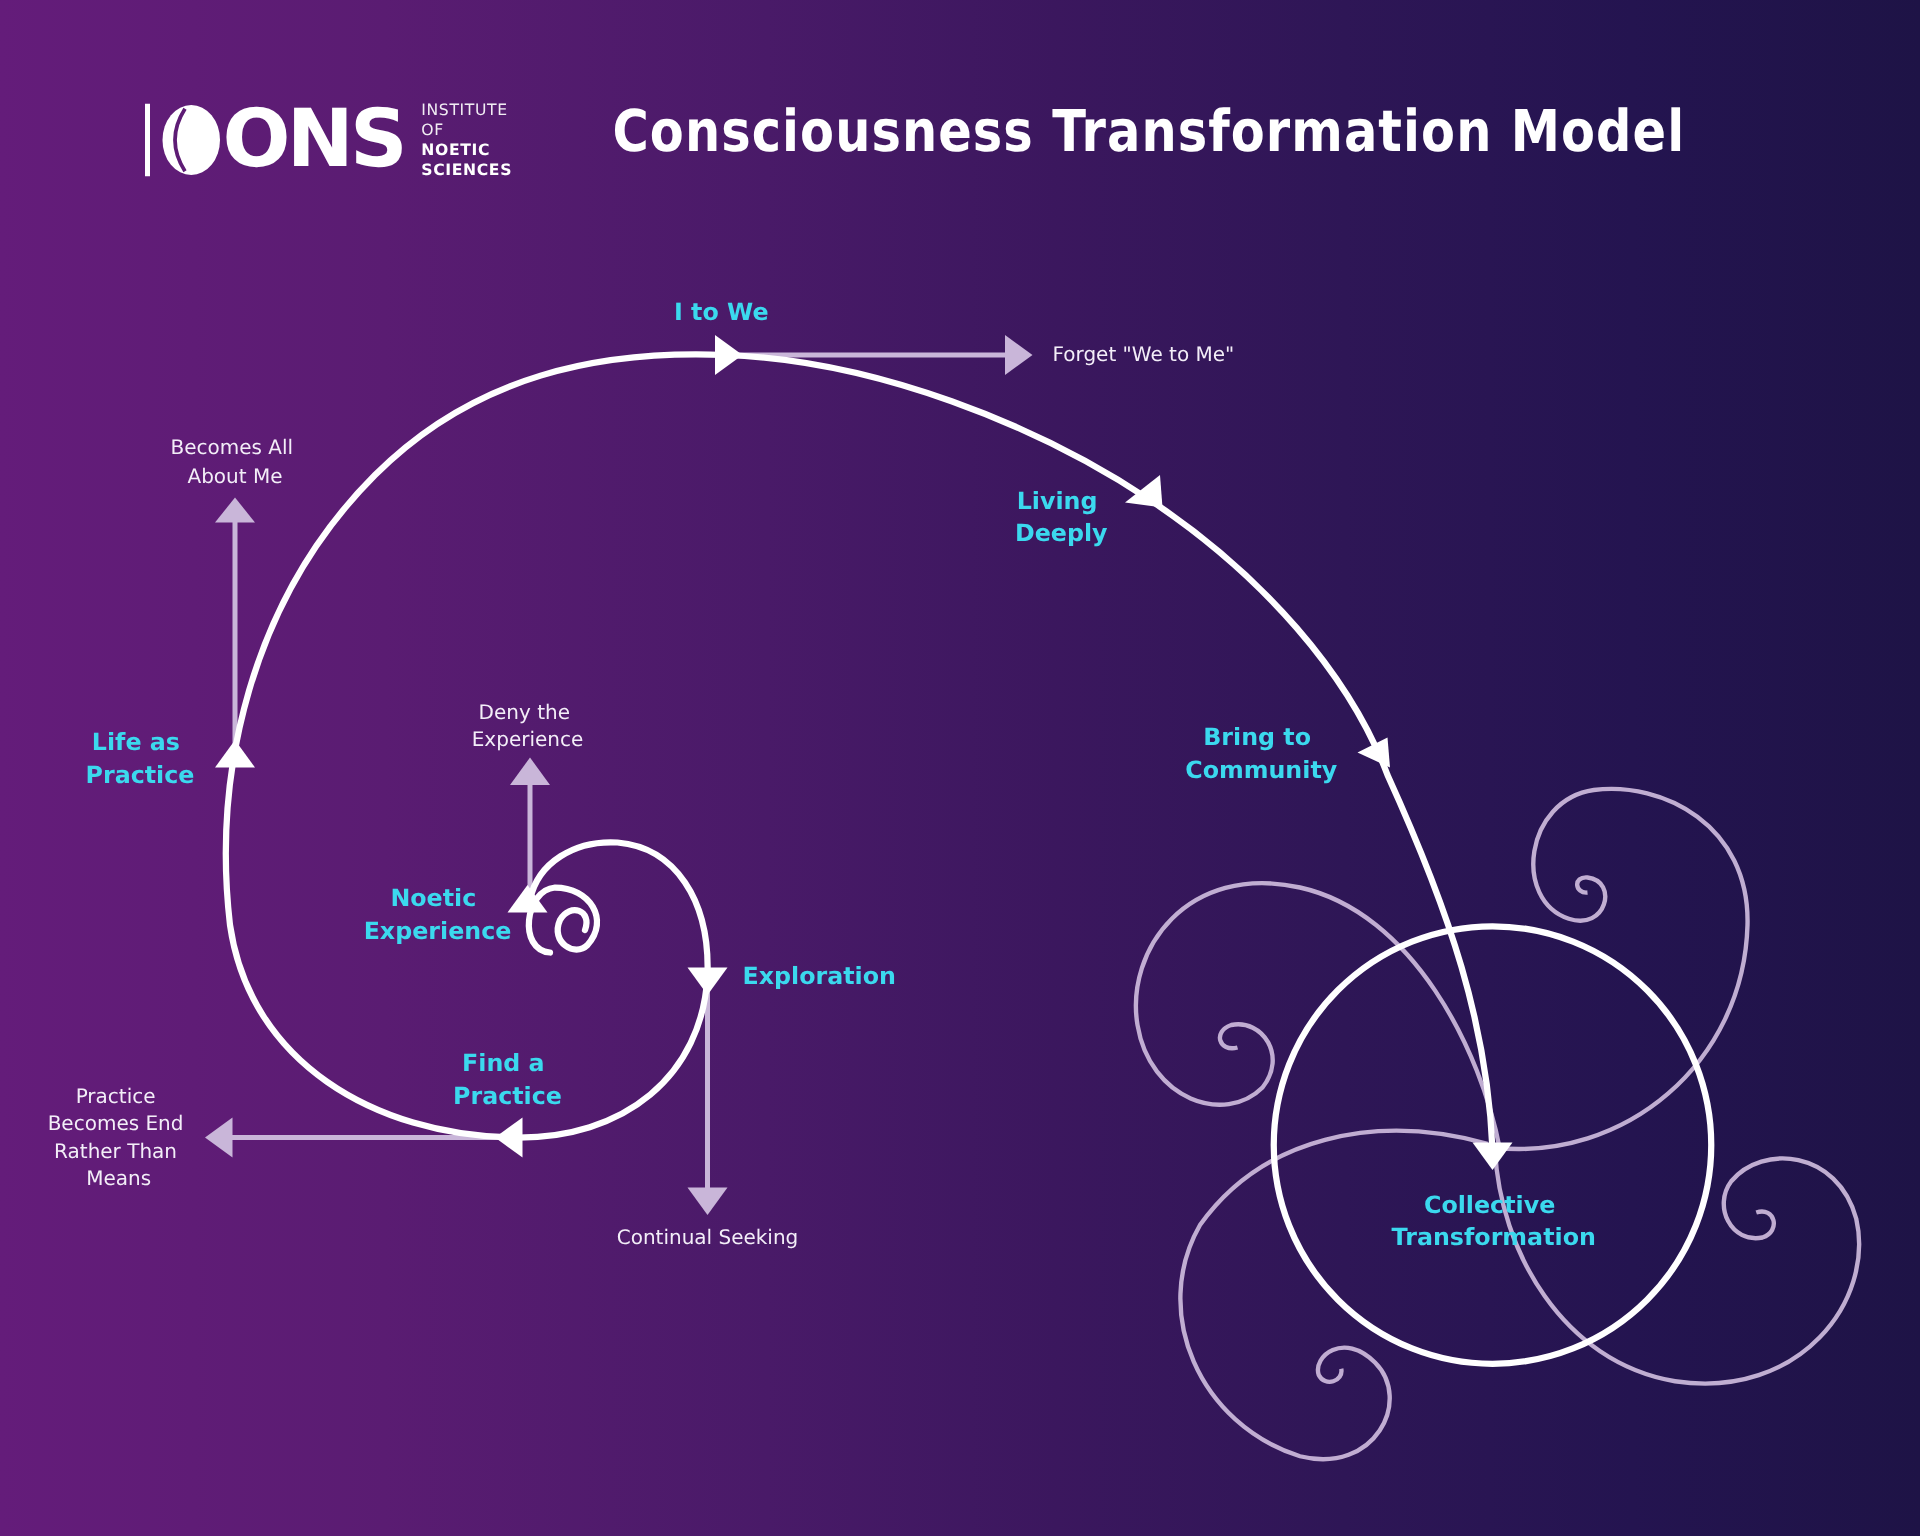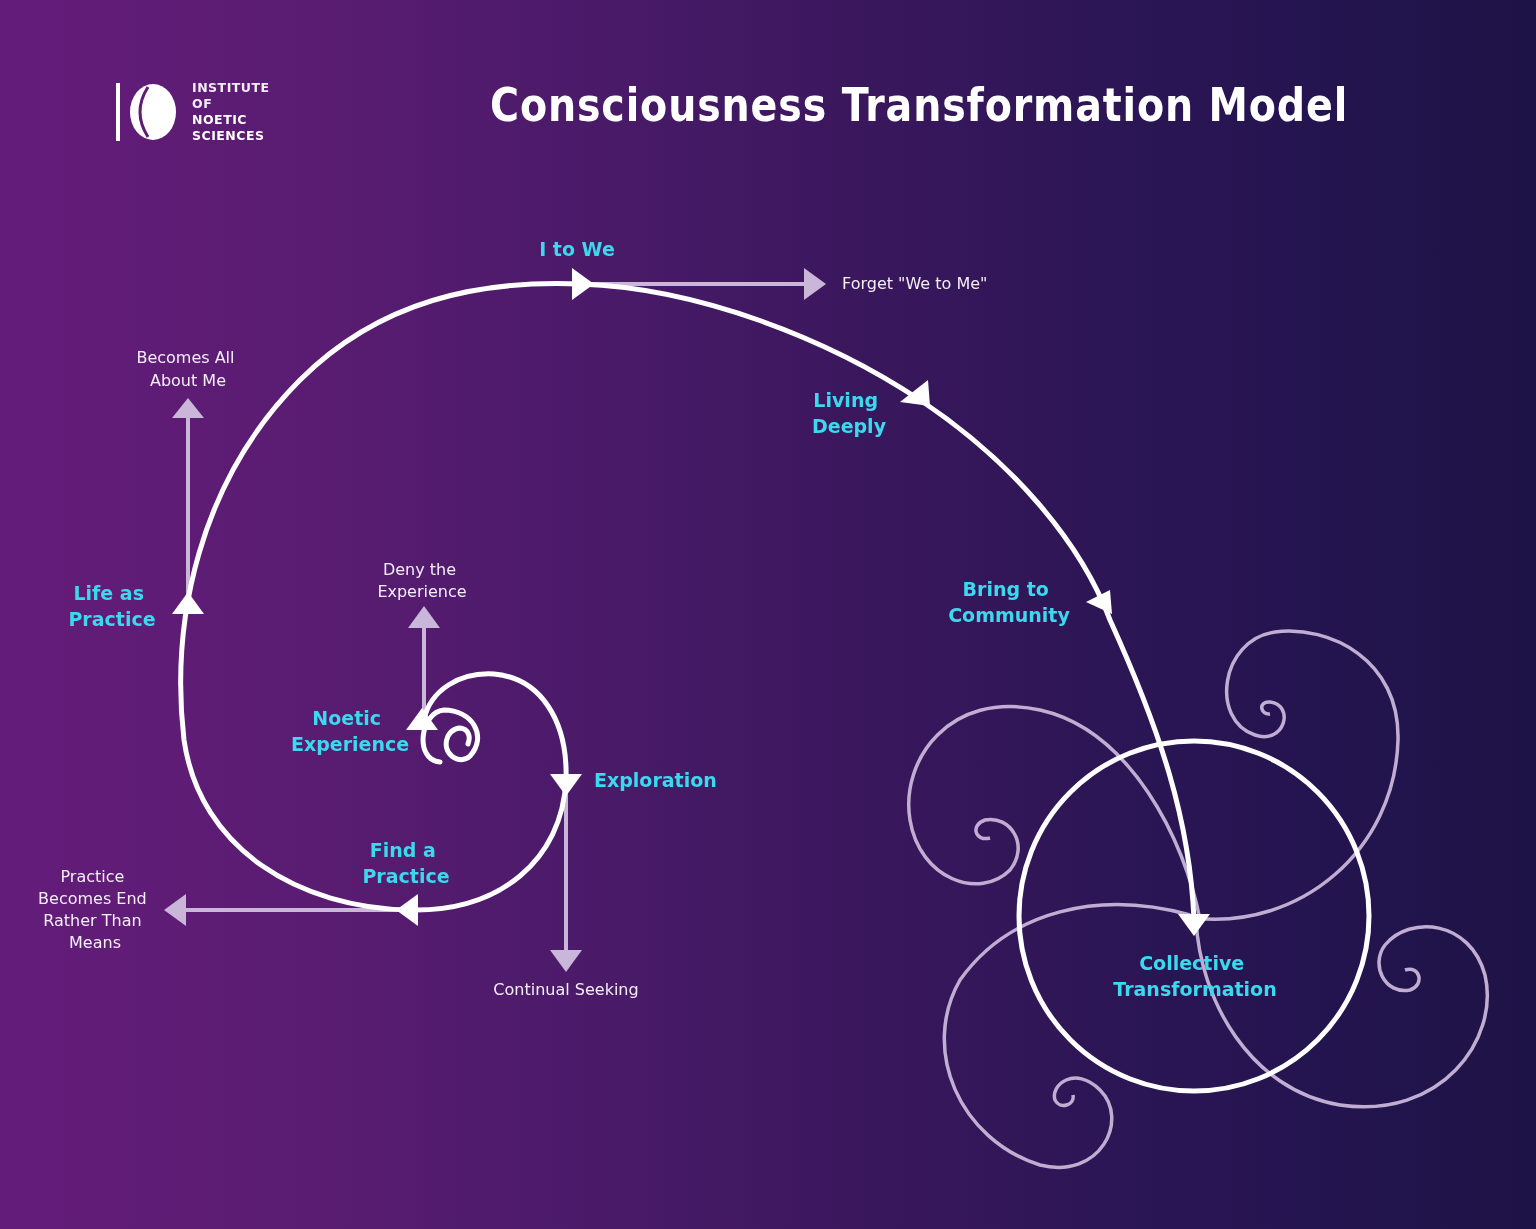--- a/index.html
+++ b/index.html
@@ -9,41 +9,42 @@
     font-family: "Liberation Sans", sans-serif;
     position: relative;
   }
   .canvas { position: absolute; left: 0; top: 0; width: 1536px; height: 1229px; }
   .logo { position: absolute; left: 116px; top: 80px; height: 64px; display: flex; align-items: center; }
   .logo-mark { display: flex; align-items: center; height: 62px; }
   .logo-bar { width: 4px; height: 58px; background: #fff; margin-right: 6px; }
   .logo-o { width: 50px; height: 58px; position: relative; margin-right: 2px; }
   .logo-ns { font-family: "DejaVu Sans", sans-serif; font-weight: bold; color: #fff; font-size: 64px; line-height: 58px; letter-spacing: -3px; }
   .logo-text { margin-left: 14px; font-family: "DejaVu Sans", sans-serif; color: #fff; font-size: 12.5px; line-height: 16px; letter-spacing: 0.5px; }
-  .logo-text .thin { font-weight: bold; opacity: 0.92; }
+  .logo-text .thin { font-weight: normal; opacity: 0.92; }
   .logo-text .bold { font-weight: bold; }
   .title {
     position: absolute; left: 490px; top: 78px;
     font-family: "DejaVu Sans", sans-serif; font-weight: bold; color: #fff;
     font-size: 46px; letter-spacing: 1px; transform: scaleX(0.86); transform-origin: left top;
     white-space: nowrap;
   }
   .stage { font-family: "DejaVu Sans", sans-serif; font-weight: bold; fill: #3bd9ee; font-size: 19px; }
   .outcome { font-family: "DejaVu Sans", sans-serif; fill: #f3eef8; font-size: 16px; }
 </style>
 </head>
 <body>
 
 <div class="logo">
   <div class="logo-mark">
     <div class="logo-bar"></div>
     <svg class="logo-o" viewBox="0 0 50 58">
       <ellipse cx="27" cy="29" rx="23" ry="28" fill="#fff"></ellipse>
       <path d="M22 4 Q6 29 22 54" fill="none" stroke="#5e1c75" stroke-width="3"></path>
     </svg>
+    <span class="logo-ns">ONS</span>
   </div>
   <div class="logo-text">
     <div class="thin">INSTITUTE</div>
     <div class="thin">OF</div>
     <div class="bold">NOETIC</div>
     <div class="bold">SCIENCES</div>
   </div>
 </div>
 
 <div class="title">Consciousness Transformation Model</div>

